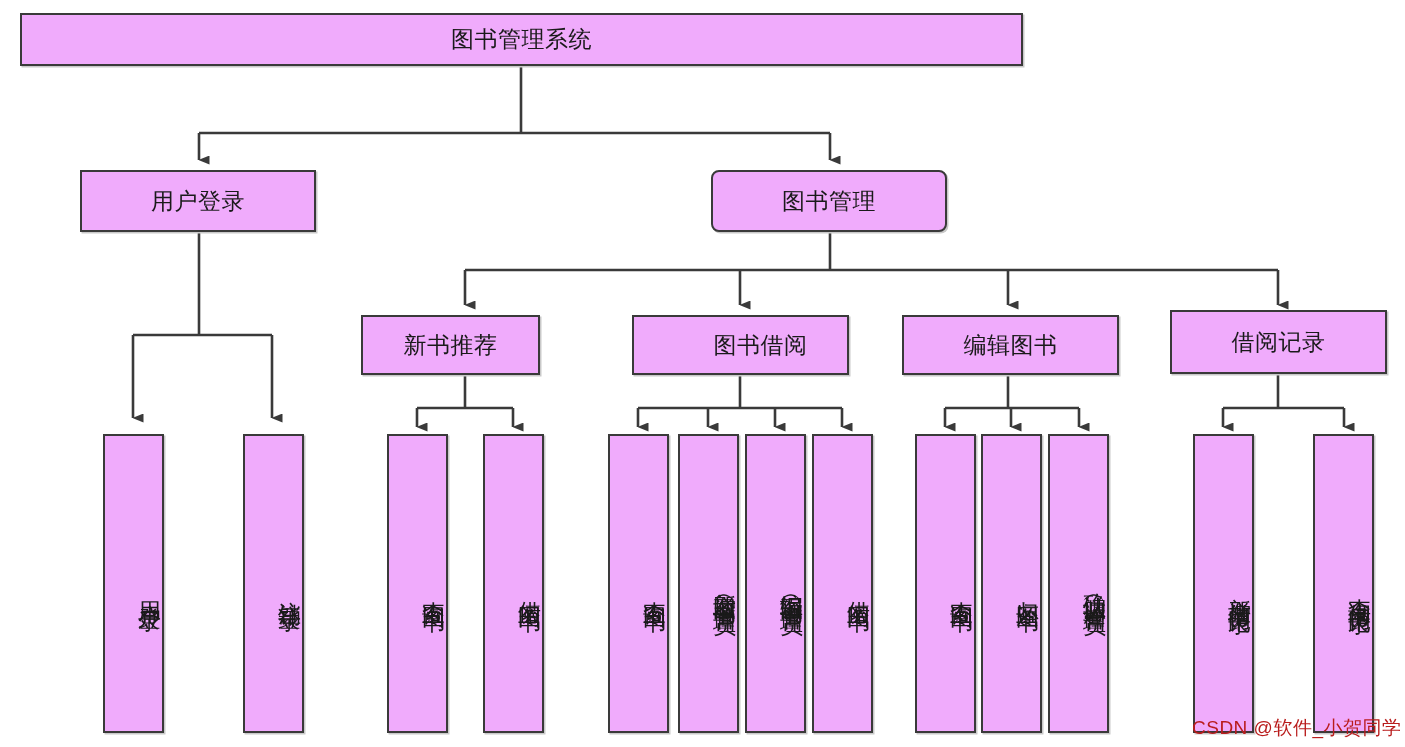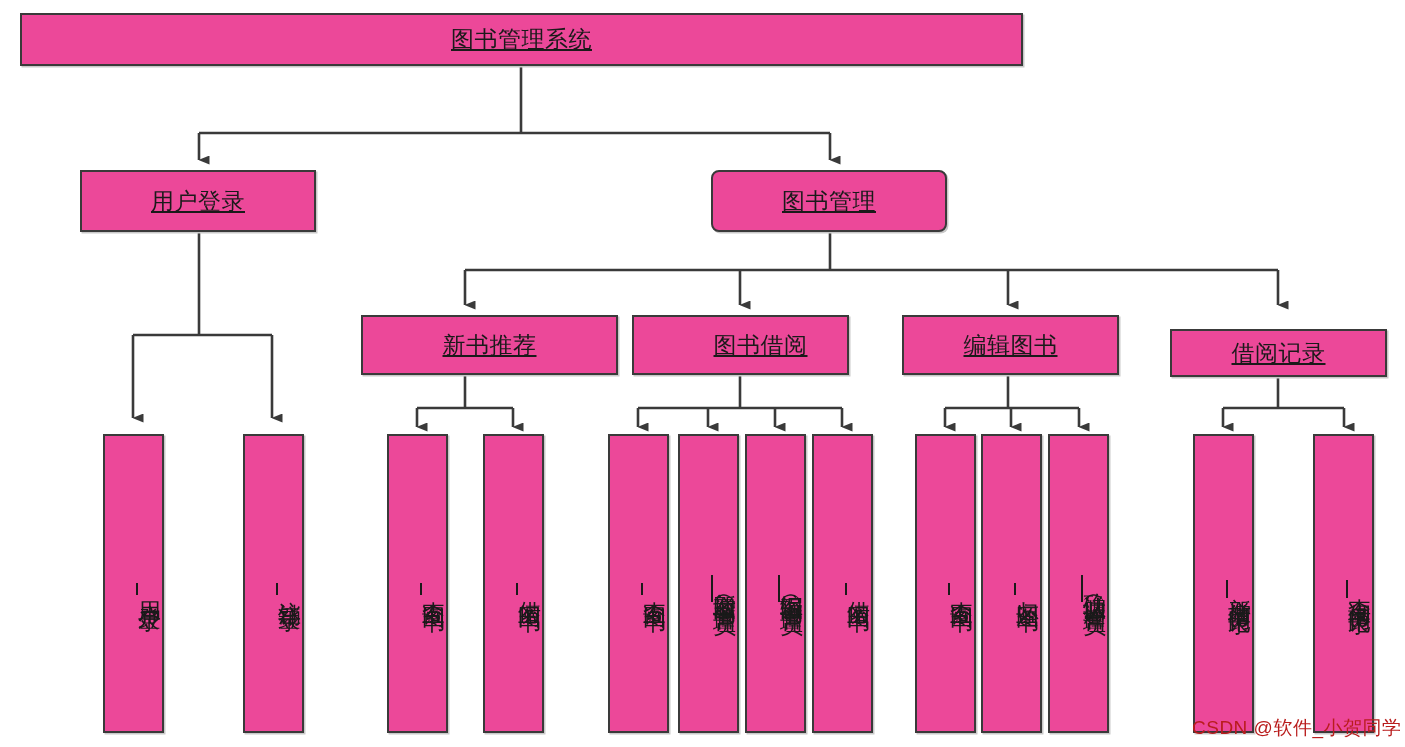--- a/index.html
+++ b/index.html
@@ -22,27 +22,26 @@
     left: 0;
     top: 0;
     width: 1405px;
     height: 747px;
     pointer-events: none;
   }
   .node {
     position: absolute;
     box-sizing: border-box;
     border: 2.5px solid #3a3a3a;
-    background: #ec4899;
+    background: #f0abfc;
     display: flex;
     align-items: center;
     justify-content: center;
     color: #1a1a1a;
     box-shadow: 1.5px 1.5px 0 #c9c9c9;
-    text-decoration: underline;
   }
   .node.horiz {
     font-size: 23px;
     letter-spacing: 0.5px;
   }
   .node.vert {
     writing-mode: vertical-rl;
     text-orientation: upright;
     font-size: 23px;
     letter-spacing: 3px;
@@ -126,30 +125,30 @@
     <span>图书管理系统</span>
   </div>
 
   <div class="node horiz" style="left:80px; top:170px; width:236px; height:62px;">
     <span>用户登录</span>
   </div>
   <div class="node horiz" style="left:711px; top:170px; width:236px; height:62px;border-radius:8px;">
     <span>图书管理</span>
   </div>
 
-  <div class="node horiz" style="left:361px; top:315px; width:257px; height:60px;">
+  <div class="node horiz" style="left:361px; top:315px; width:179px; height:60px;">
     <span>新书推荐</span>
   </div>
   <div class="node horiz" style="left:632px; top:315px; width:217px; height:60px;padding-left:40px;">
     <span>图书借阅</span>
   </div>
   <div class="node horiz" style="left:902px; top:315px; width:217px; height:60px;">
     <span>编辑图书</span>
   </div>
-  <div class="node horiz" style="left:1170px; top:329px; width:217px; height:48px;">
+  <div class="node horiz" style="left:1170px; top:310px; width:217px; height:64px;">
     <span>借阅记录</span>
   </div>
 
   <div class="node vert" style="left:103px; top:434px; width:61px; height:299px;">
     <span>用户登录</span>
   </div>
   <div class="node vert" style="left:243px; top:434px; width:61px; height:299px;">
     <span>注销登录</span>
   </div>
 

